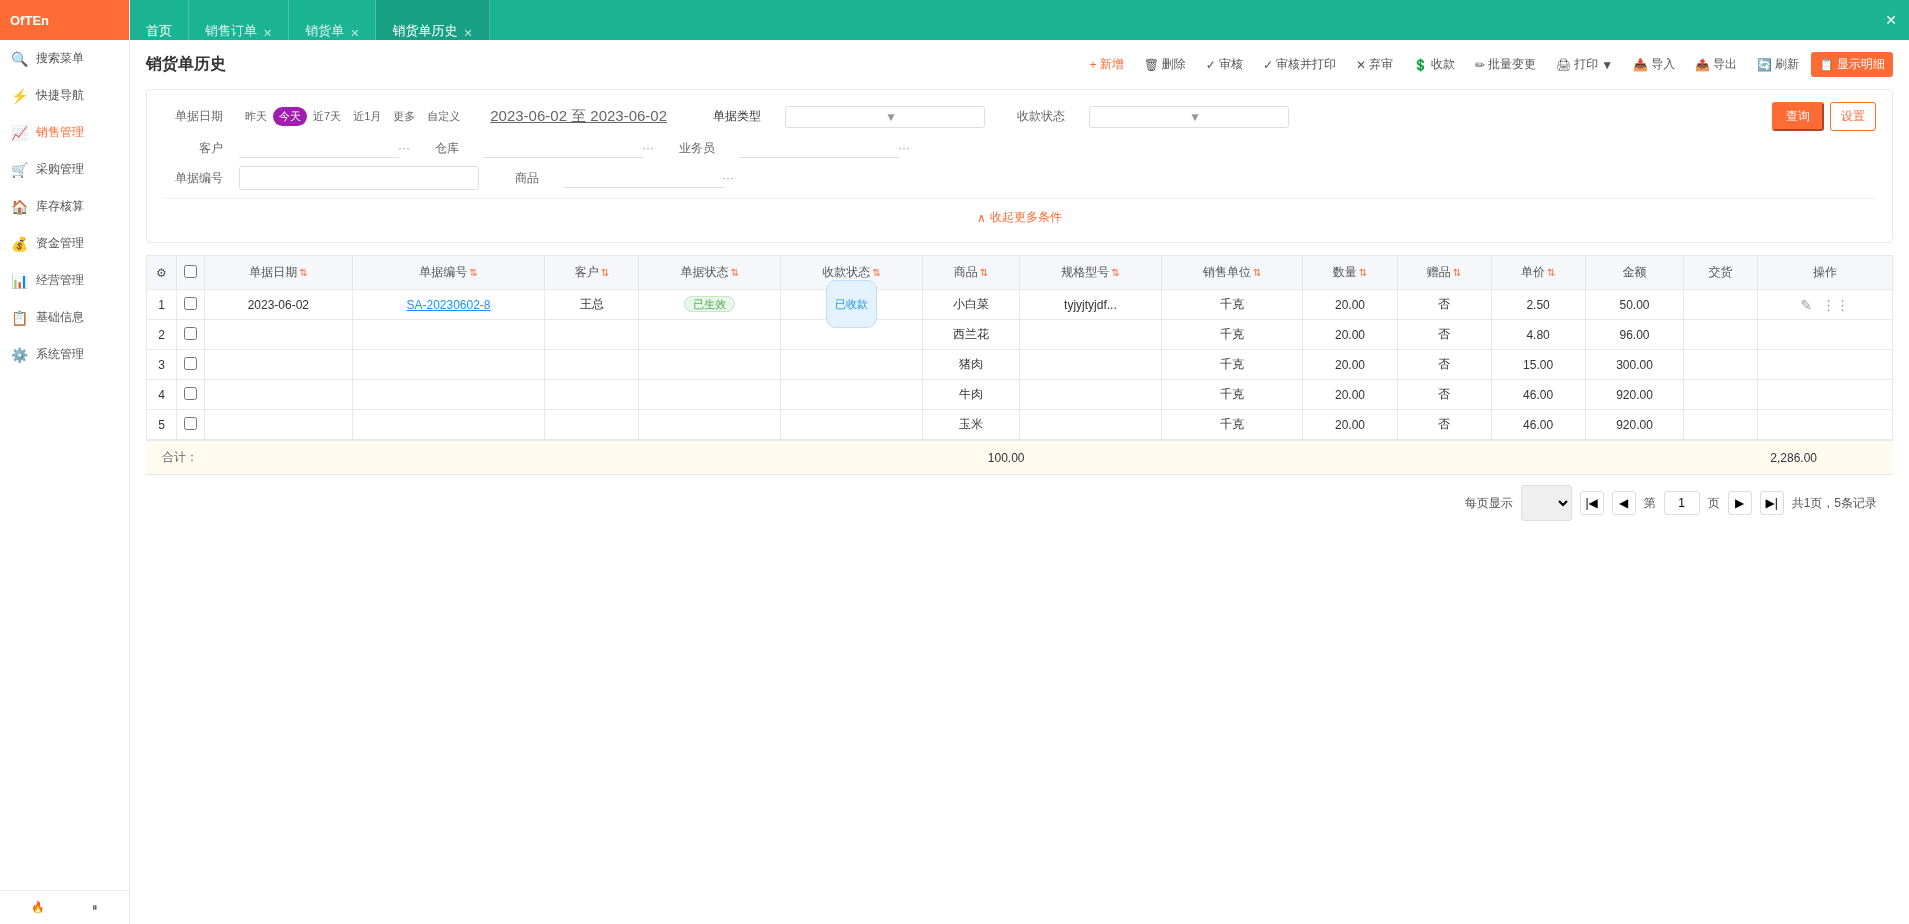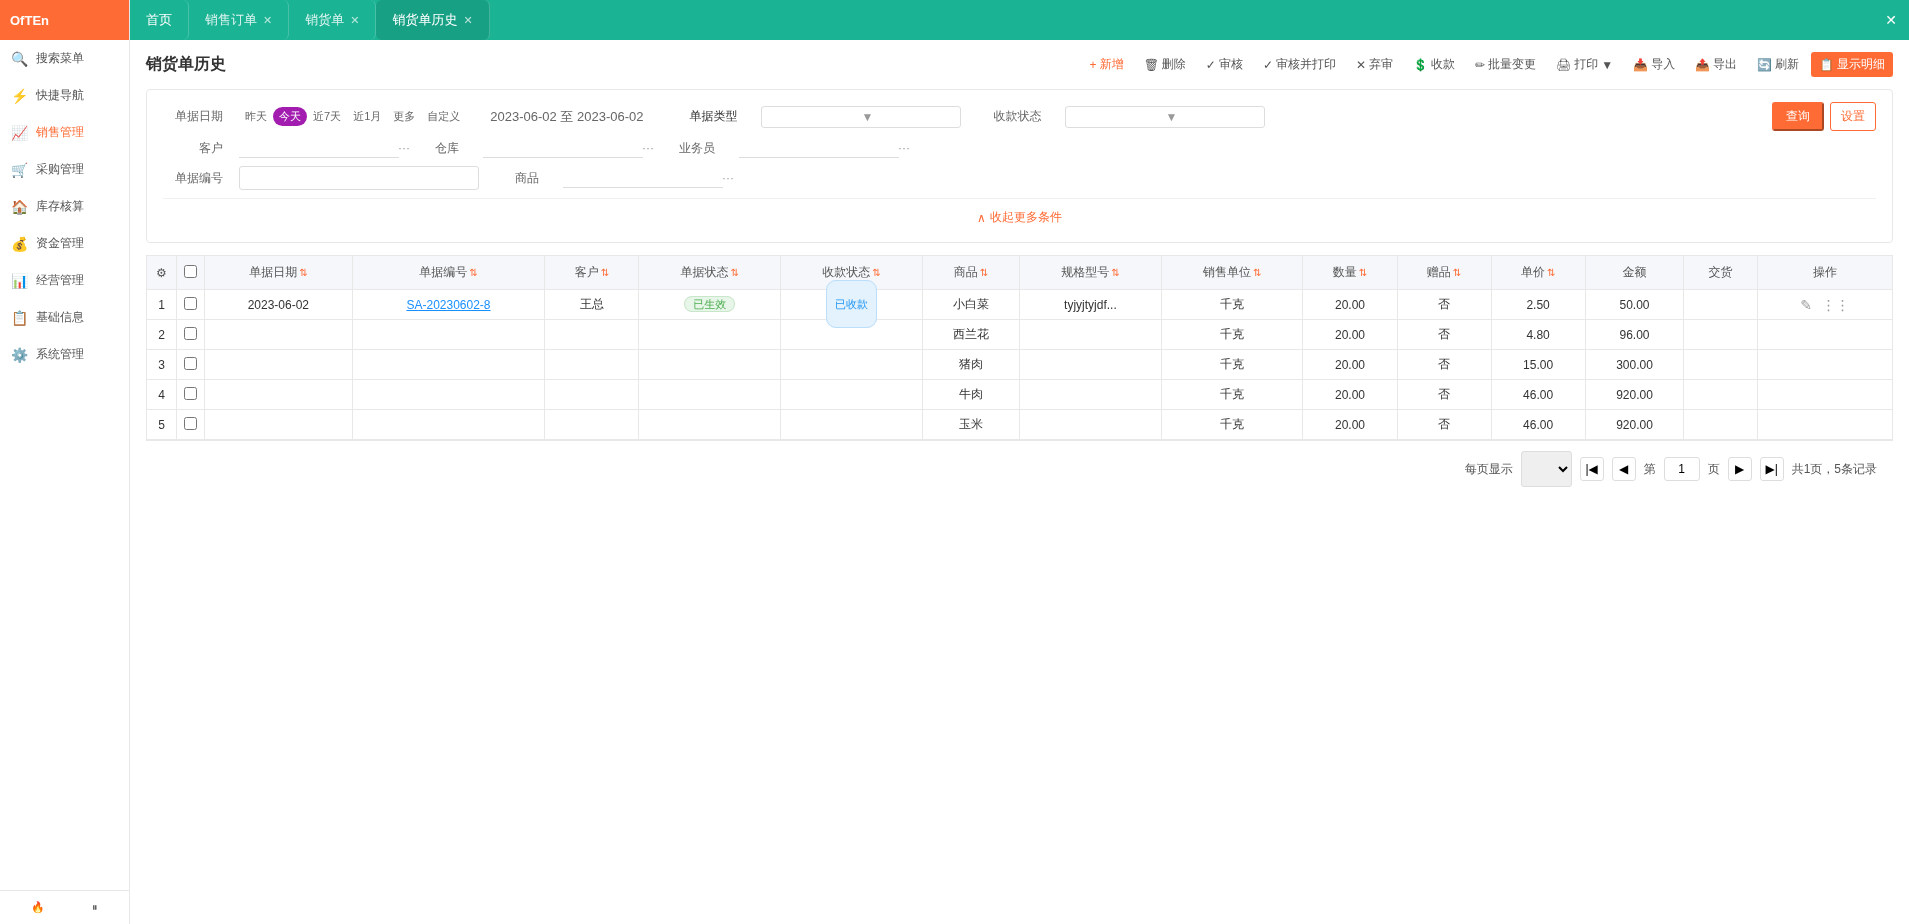--- a/index.html
+++ b/index.html
@@ -19,21 +19,21 @@
     
     .filter-section { border: 1px solid #e8e8e8; border-radius: 4px; padding: 12px 16px; margin-bottom: 12px; background: #fff; }
     .filter-row { display: flex; align-items: center; gap: 16px; margin-bottom: 8px; }
     .filter-row:last-child { margin-bottom: 0; }
     .filter-label { color: #666; width: 60px; text-align: right; flex-shrink: 0; }
     .filter-input { border: 1px solid #ddd; border-radius: 3px; padding: 4px 8px; font-size: 12px; width: 160px; }
     .filter-input-wide { width: 240px; }
     .date-tags { display: flex; gap: 0; }
     .date-tag { padding: 2px 6px; border-radius: 3px; cursor: pointer; font-size: 11px; color: #666; }
     .date-tag.active { background: #a21caf; color: #fff; border-radius: 10px; }
-    .date-range { font-size: 13px; color: #666; margin-left: 8px; }
+    .date-range { font-size: 15px; color: #666; margin-left: 8px; text-decoration: underline; }
     .collapse-btn { display: flex; align-items: center; justify-content: center; gap: 4px; color: #ff6b35; cursor: pointer; font-size: 12px; padding: 4px 0; }
     .filter-section-separator { border-top: 1px solid #f0f0f0; margin: 8px 0 6px; }
     .select-with-arrow { display: flex; align-items: center; border: 1px solid #ddd; border-radius: 3px; background: #fff; padding: 3px 8px; width: 180px; cursor: pointer; }
     .select-with-arrow span { flex: 1; font-size: 12px; color: #999; }
     .arrow-down { color: #999; font-size: 10px; }
 
     
     .data-table { width: 100%; border-collapse: collapse; font-size: 12px; }
     .data-table th { background: #f5f7fa; border: 1px solid #e8e8e8; padding: 8px 6px; text-align: center; color: #555; font-weight: normal; white-space: nowrap; }
     .data-table td { border: 1px solid #e8e8e8; padding: 6px; text-align: center; color: #333; }
@@ -57,21 +57,21 @@
     .total-label { color: #666; width: 80px; }
     .total-values { display: flex; flex: 1; align-items: center; }
 
     
     .table-scroll { overflow-x: auto; }
     .table-scroll::-webkit-scrollbar { height: 6px; }
     .table-scroll::-webkit-scrollbar-thumb { background: #ccc; border-radius: 3px; }
     .toolbar-btn { display: inline-flex; align-items: center; gap: 3px; padding: 4px 8px; border: none; background: none; cursor: pointer; font-size: 12px; color: #555; }
 
     .teal-tab-bar { background: #1ab394; display: flex; align-items: stretch; height: 40px; }
-    .teal-tab { padding: 0 16px; display: flex; align-items: center; cursor: pointer; font-size: 13px; color: rgba(255,255,255,0.85); border-right: 1px solid rgba(255,255,255,0.2); border-radius: 6px; }
+    .teal-tab { padding: 0 16px; display: flex; align-items: flex-end; cursor: pointer; font-size: 13px; color: rgba(255,255,255,0.85); border-right: 1px solid rgba(255,255,255,0.2); }
     .teal-tab:first-child { color: white; }
     .teal-tab.active { background: rgba(0,0,0,0.1); color: white; }
     .teal-tab-close { font-size: 11px; margin-left: 6px; color: rgba(255,255,255,0.7); }
 
     .content-wrapper { flex: 1; display: flex; flex-direction: column; overflow: hidden; }
   </style>
 </head>
 <body>
 
 <div class="sidebar">
@@ -447,20 +447,27 @@
             <td>否</td>
             <td>46.00</td>
             <td>920.00</td>
             <td></td>
             <td></td>
           </tr>
         </tbody>
       </table>
     </div>
 
+    <div class="total-bar">
+      <span class="total-label">合计：</span>
+      <div class="total-values">
+        <span style="flex:1; text-align:center;">100.00</span>
+        <span style="text-align:right; padding-right:60px;">2,286.00</span>
+      </div>
+    </div>
 
     <div class="pagination-bar">
       <span>每页显示</span>
       <select class="per-page-select">
         <option>50</option>
         <option>20</option>
         <option>100</option>
       </select>
       <button class="page-btn">|◀</button>
       <button class="page-btn">◀</button>

